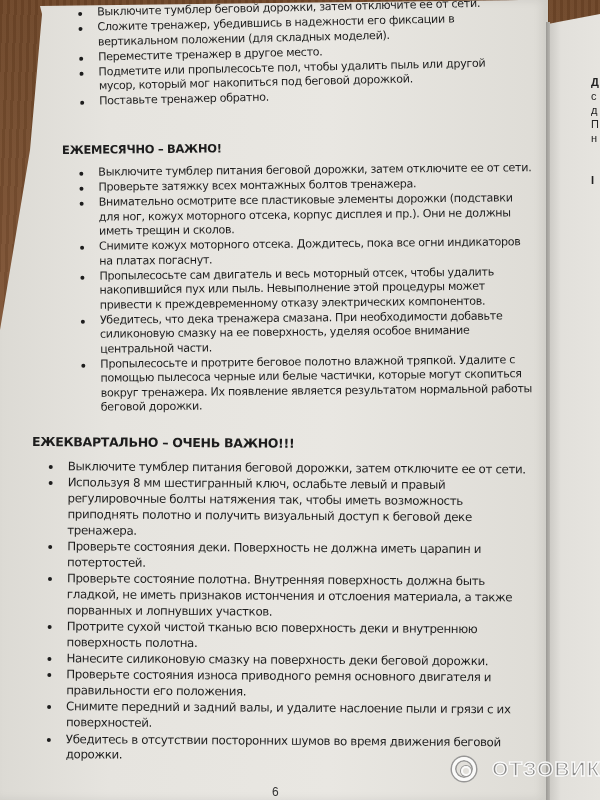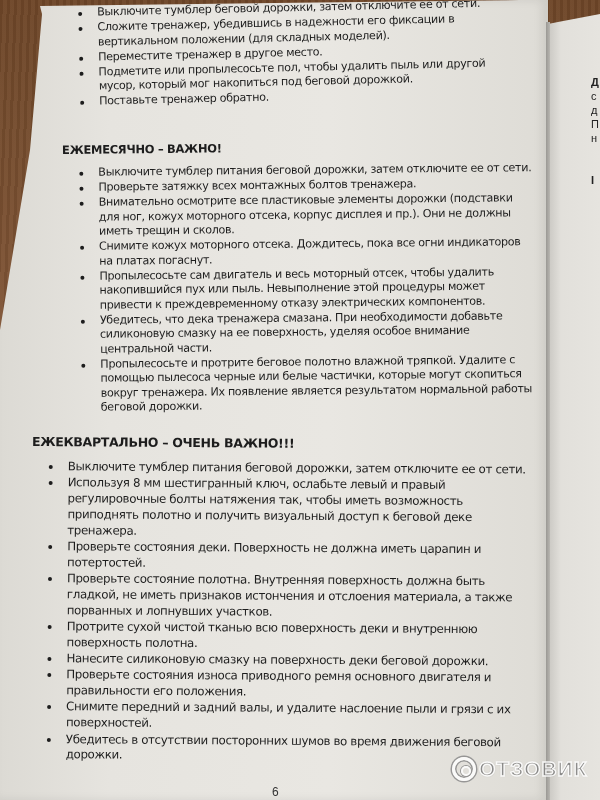--- a/index.html
+++ b/index.html
@@ -79,21 +79,21 @@
     #sec3 .heading { font-size: 12.5px; margin-bottom: 10px; }
     #sec3 li { font-size: 11.8px; line-height: 15.8px; }
 
     .page-number {
       position: absolute; left: 272px; top: 785px;
       font-family: "Liberation Sans", sans-serif;
       font-size: 12px; color: #333;
     }
     .watermark {
       position: absolute; left: 452px; top: 757px;
-      display: flex; align-items: center; gap: 3px;
+      display: flex; align-items: center; gap: 16px;
       opacity: 0.85;
     }
     .watermark .logo-circle {
       width: 24px; height: 24px; border-radius: 50%;
       border: 3px solid #ffffff;
       box-shadow: 0 0 0 1.5px #8a8a8a, inset 0 0 0 1.5px #8a8a8a;
       position: relative; box-sizing: border-box;
     }
     .watermark .logo-circle::after {
       content: ""; position: absolute; left: 6px; top: 6px; width: 6px; height: 6px;

